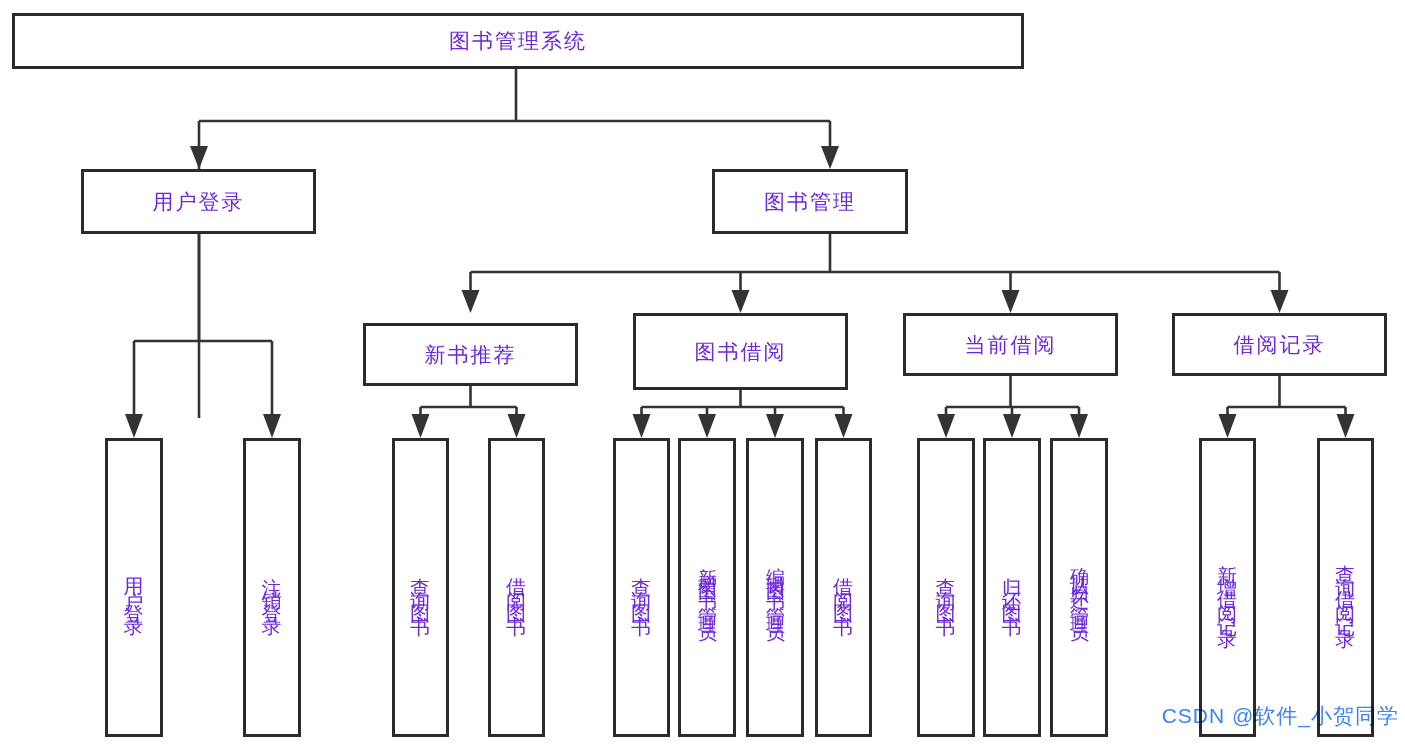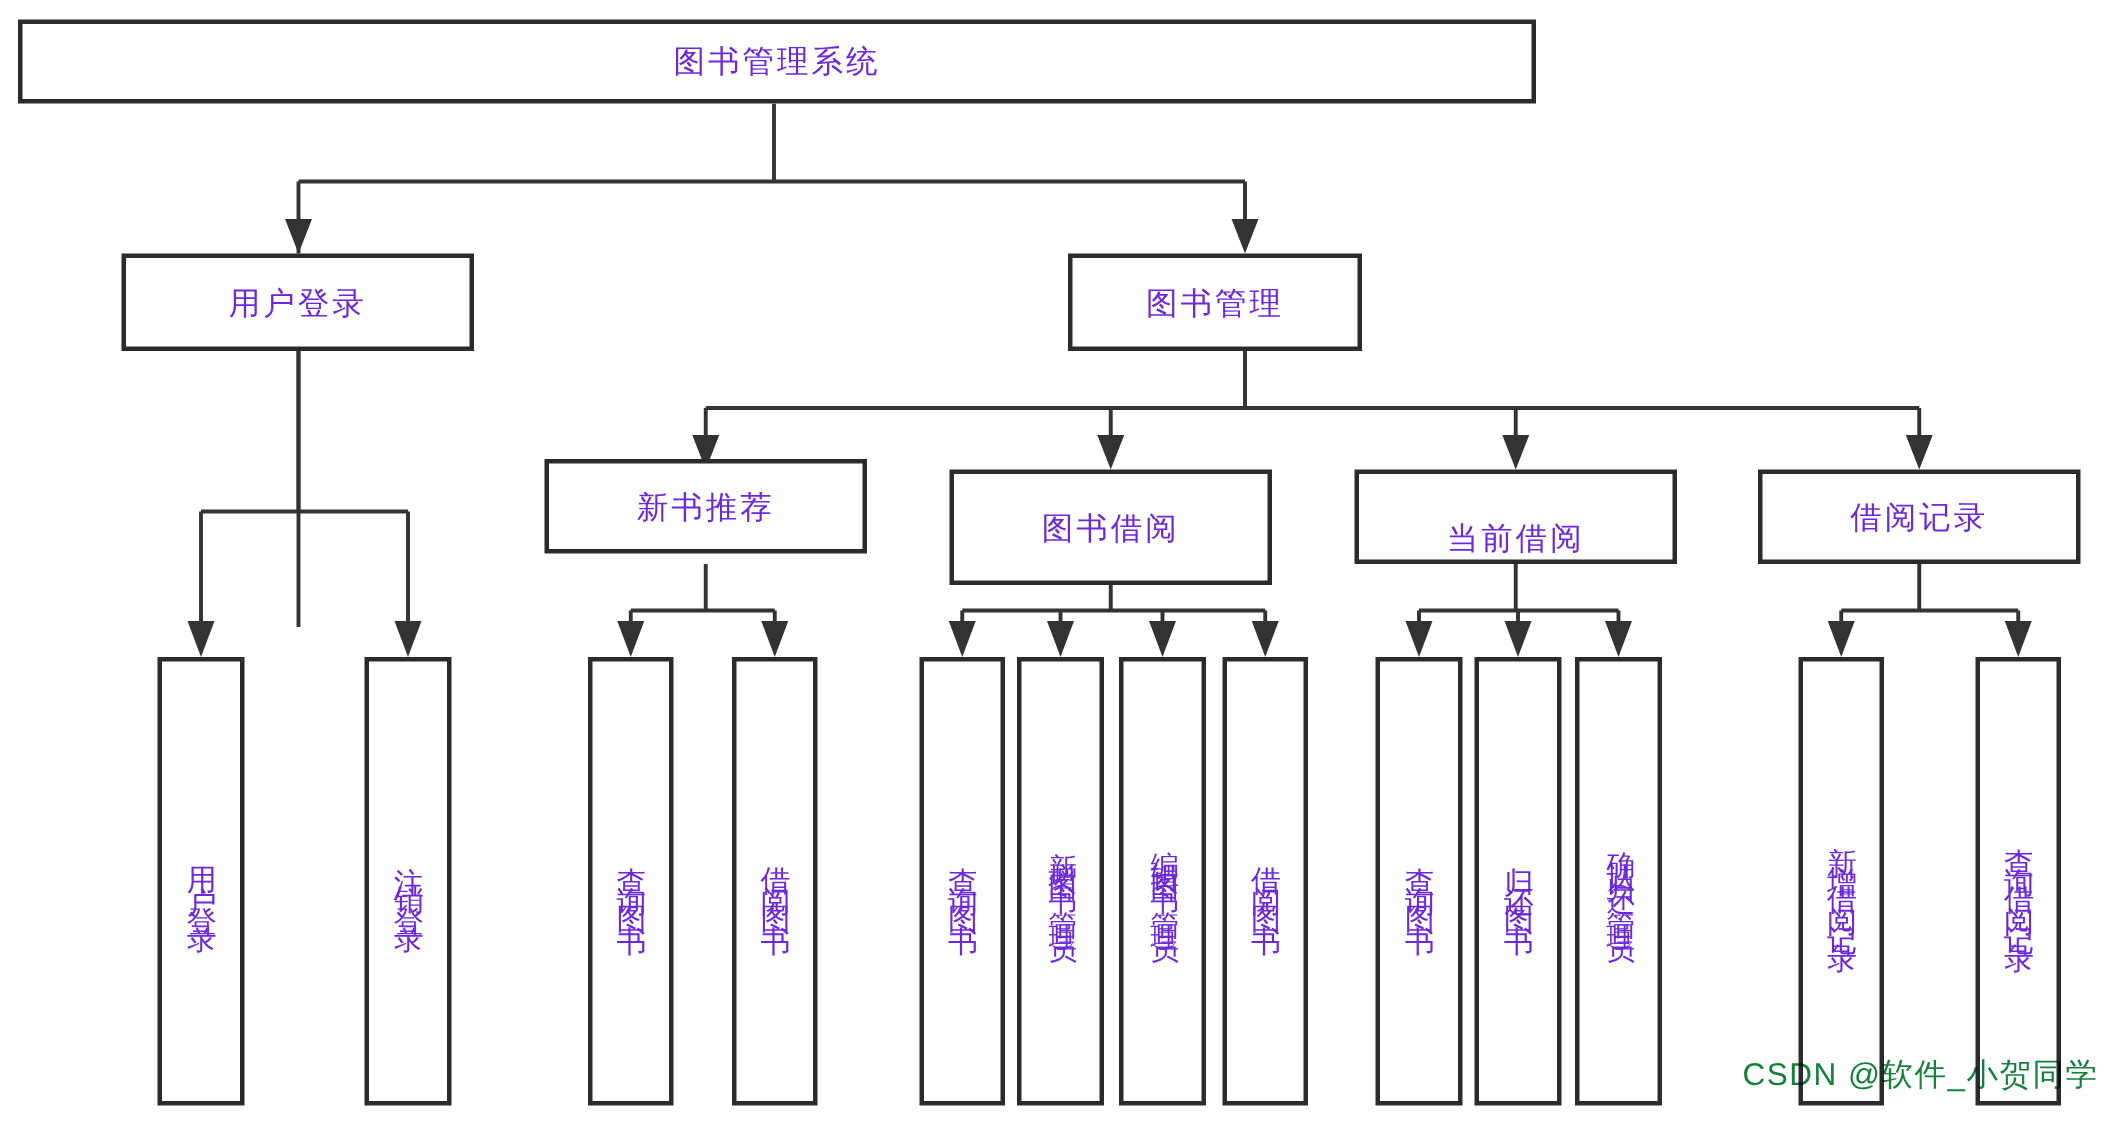--- a/index.html
+++ b/index.html
@@ -35,21 +35,21 @@
     line-height: 1.1;
     letter-spacing: 13px;
     white-space: nowrap;
   }
   .box.v.long span { letter-spacing: 8px; font-size: 19px; }
   .watermark {
     position: absolute;
     right: 6px;
     top: 702px;
     font-size: 21px;
-    color: #15803d;
+    color: #3b82f6;
     letter-spacing: 1px;
     mix-blend-mode: multiply;
     white-space: nowrap;
   }
 </style>
 </head>
 <body>
 
 <div class="canvas">
 
@@ -90,27 +90,27 @@
     <span>图书管理系统</span>
   </div>
 
   <div class="box h" style="left:81px; top:169px; width:235px; height:65px;">
     <span>用户登录</span>
   </div>
   <div class="box h" style="left:712px; top:169px; width:196px; height:65px;">
     <span>图书管理</span>
   </div>
 
-  <div class="box h" style="left:363px; top:306px; width:215px; height:63px;">
+  <div class="box h" style="left:363px; top:323px; width:215px; height:63px;">
     <span>新书推荐</span>
   </div>
   <div class="box h" style="left:633px; top:313px; width:215px; height:77px;">
     <span>图书借阅</span>
   </div>
-  <div class="box h" style="left:903px; top:313px; width:215px; height:63px;align-items:flex-end;">
+  <div class="box h" style="left:903px; top:313px; width:215px; height:63px;">
     <span>当前借阅</span>
   </div>
   <div class="box h" style="left:1172px; top:313px; width:215px; height:63px;">
     <span>借阅记录</span>
   </div>
 
   <div class="box v" style="left:105px; top:438px; width:58px; height:299px;">
     <span>用户登录</span>
   </div>
   <div class="box v" style="left:243px; top:438px; width:58px; height:299px;">

